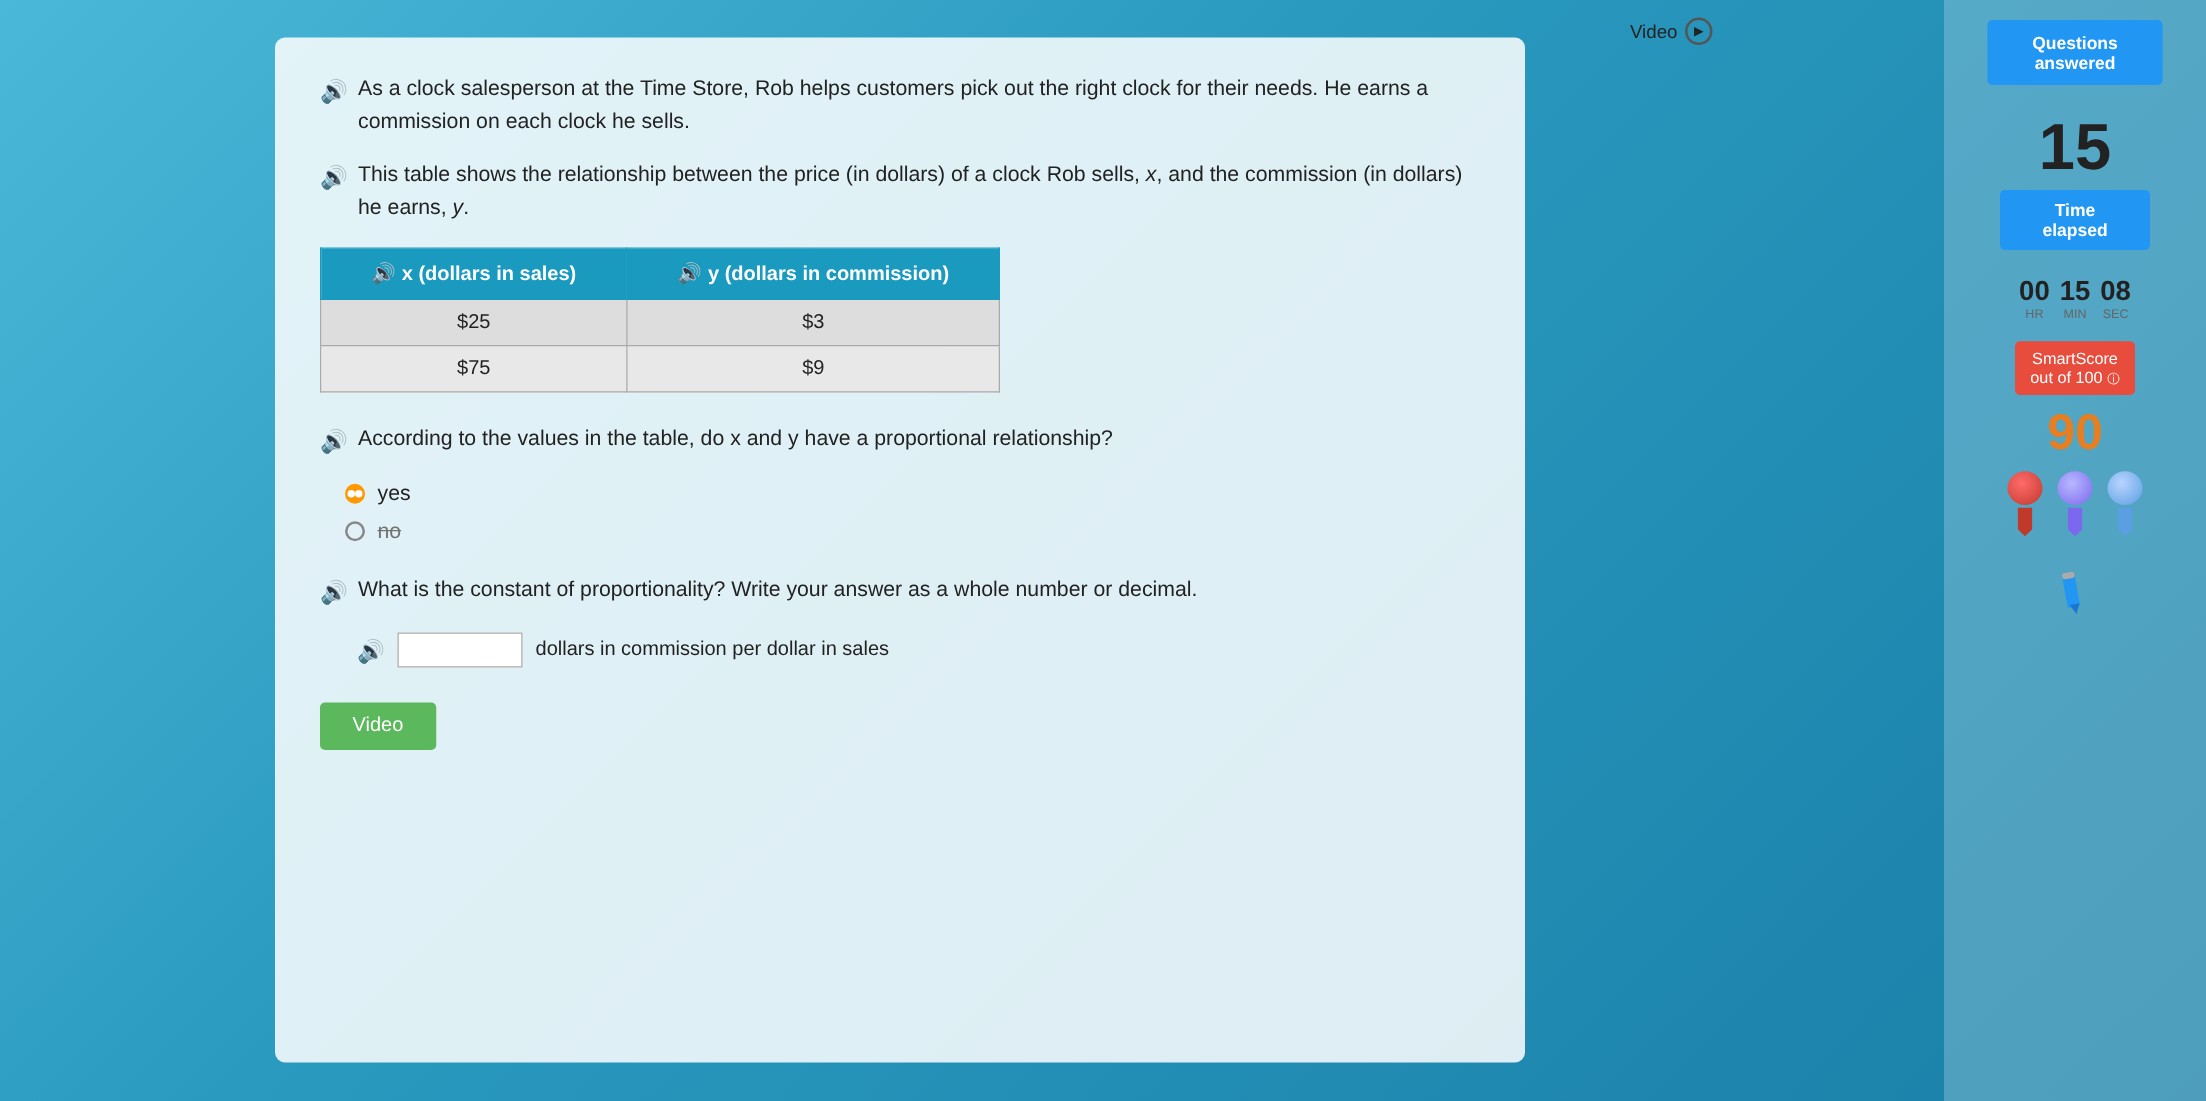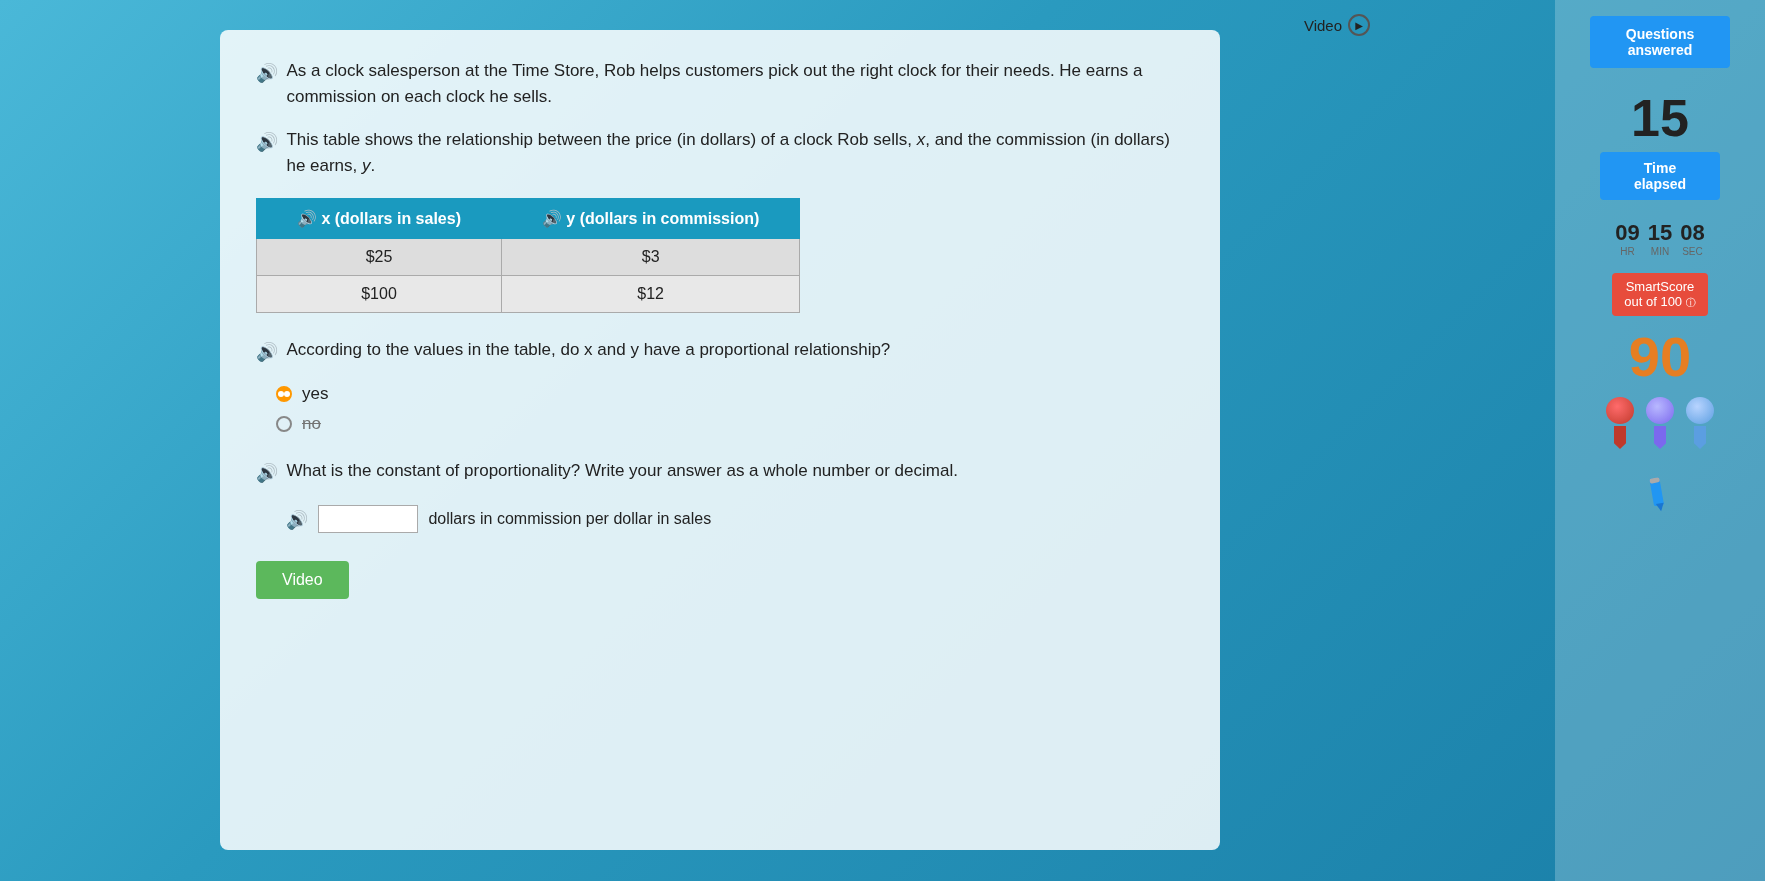--- a/index.html
+++ b/index.html
@@ -248,21 +248,21 @@
       color: white;
       padding: 6px 12px;
       font-size: 13px;
       border-radius: 4px;
       text-align: center;
       margin: 10px 0 4px 0;
       cursor: pointer;
     }
 
     .score-number {
-      font-size: 56px;
+      font-size: 40px;
       font-weight: bold;
       color: #e67e22;
       text-align: center;
       margin: 4px 0;
     }
 
     .medals-row {
       display: flex;
       gap: 4px;
       margin: 4px 0;
@@ -340,21 +340,21 @@
 
   <div class="count-number">15</div>
 
   <div class="time-elapsed-btn">
     <span style="white-space:pre-line;">Time
 elapsed</span>
   </div>
 
   <div class="timer-display">
     <div class="timer-unit">
-      <span class="timer-val">09</span>
+      <span class="timer-val">00</span>
       <span class="timer-label">HR</span>
     </div>
     <div class="timer-unit">
       <span class="timer-val">15</span>
       <span class="timer-label">MIN</span>
     </div>
     <div class="timer-unit">
       <span class="timer-val">08</span>
       <span class="timer-label">SEC</span>
     </div>
@@ -423,22 +423,22 @@
               <span>y (dollars in commission)</span>
             </th>
           </tr>
         </thead>
         <tbody id="table-body">
         <tr>
               <td>$25</td>
               <td>$3</td>
             </tr>
             <tr>
-              <td>$100</td>
-              <td>$12</td>
+              <td>$75</td>
+              <td>$9</td>
             </tr>
           </tbody>
       </table>
     </div>
 
     
     <div class="question-text">
       <span class="speaker-icon">🔊</span>
       <span>According to the values in the table, do x and y have a proportional relationship?</span>
     </div>

